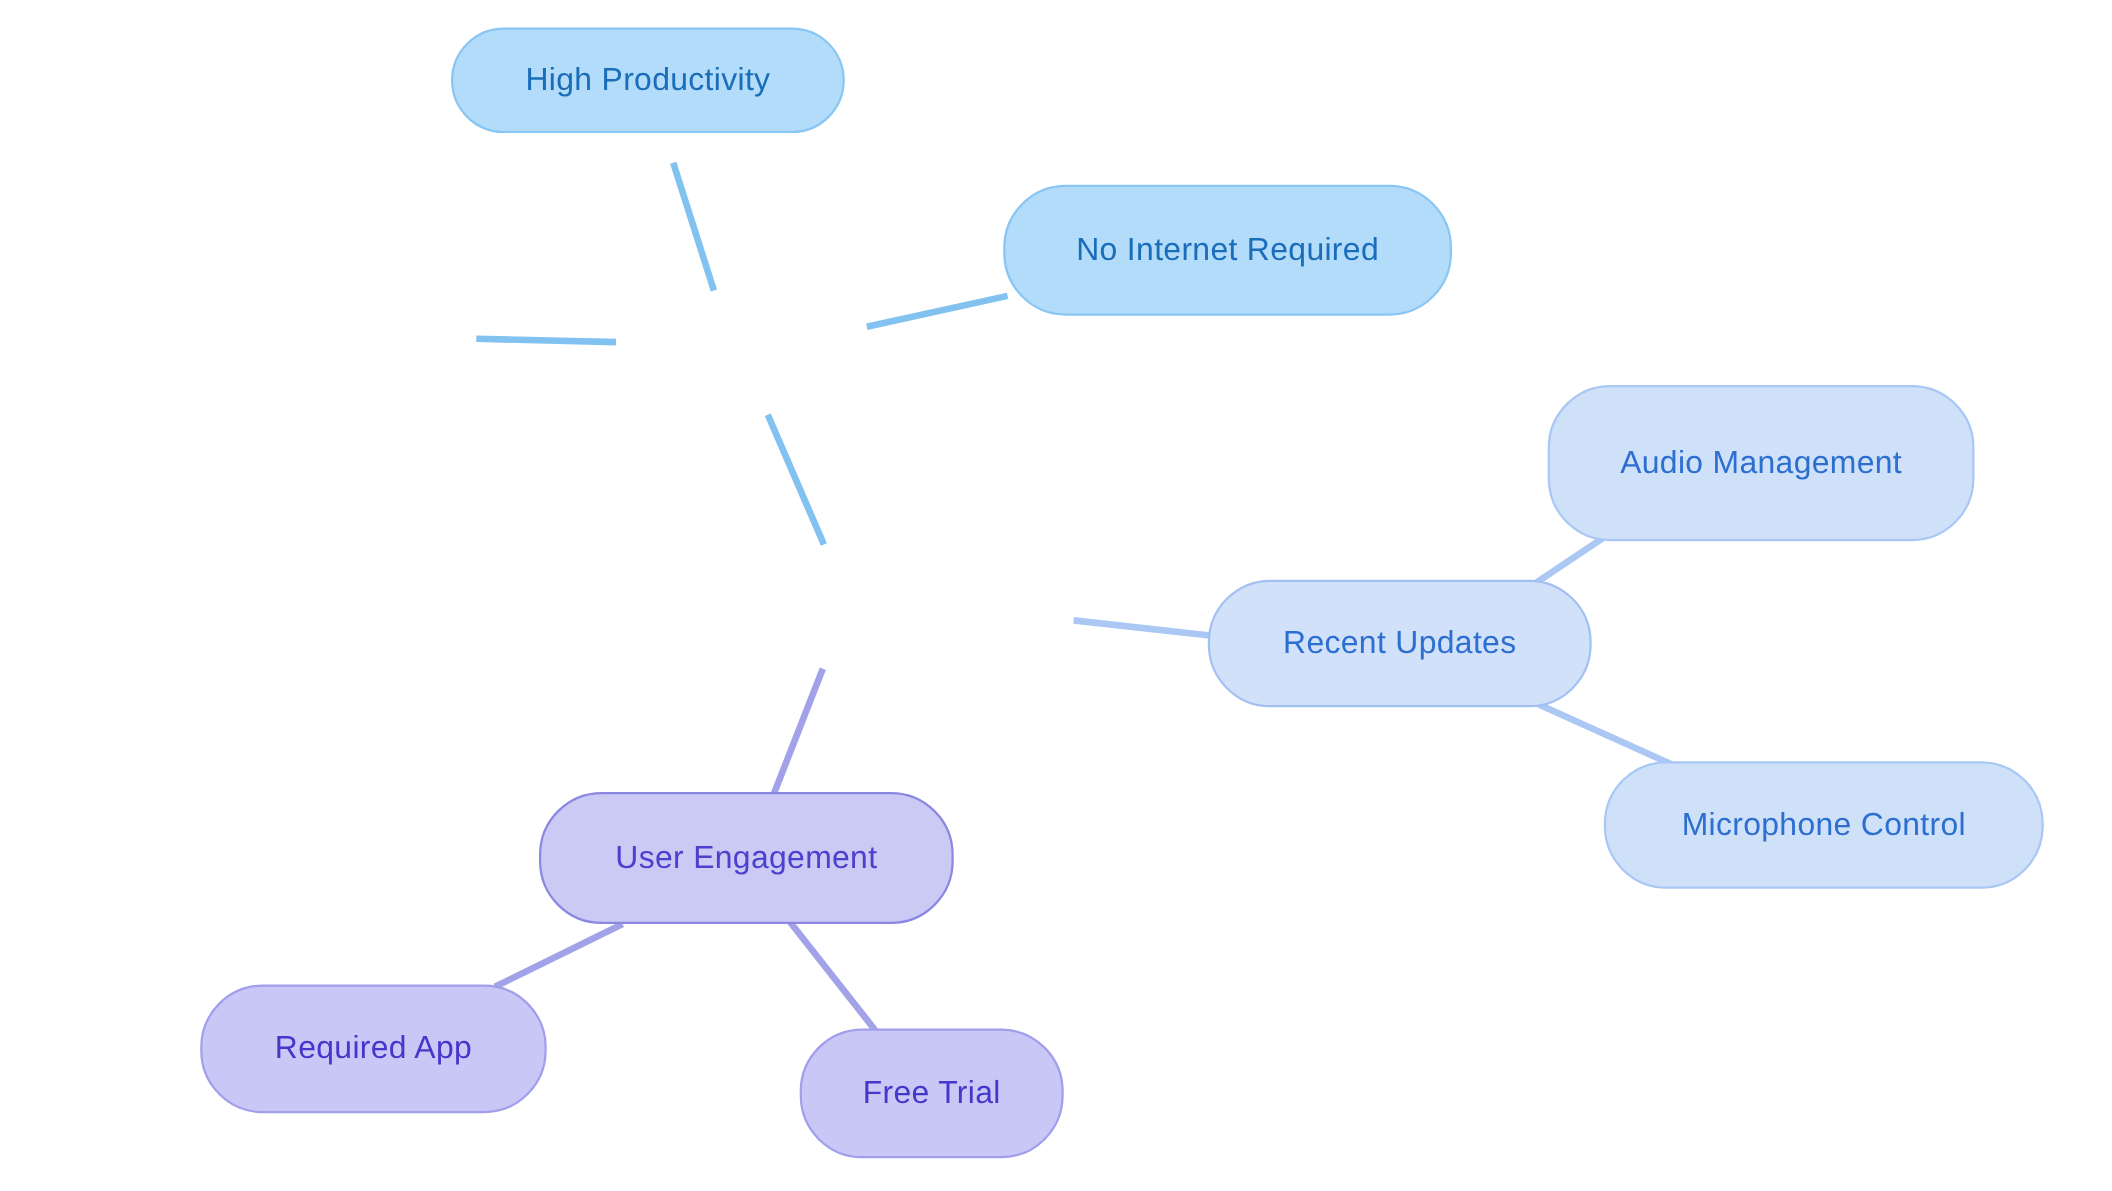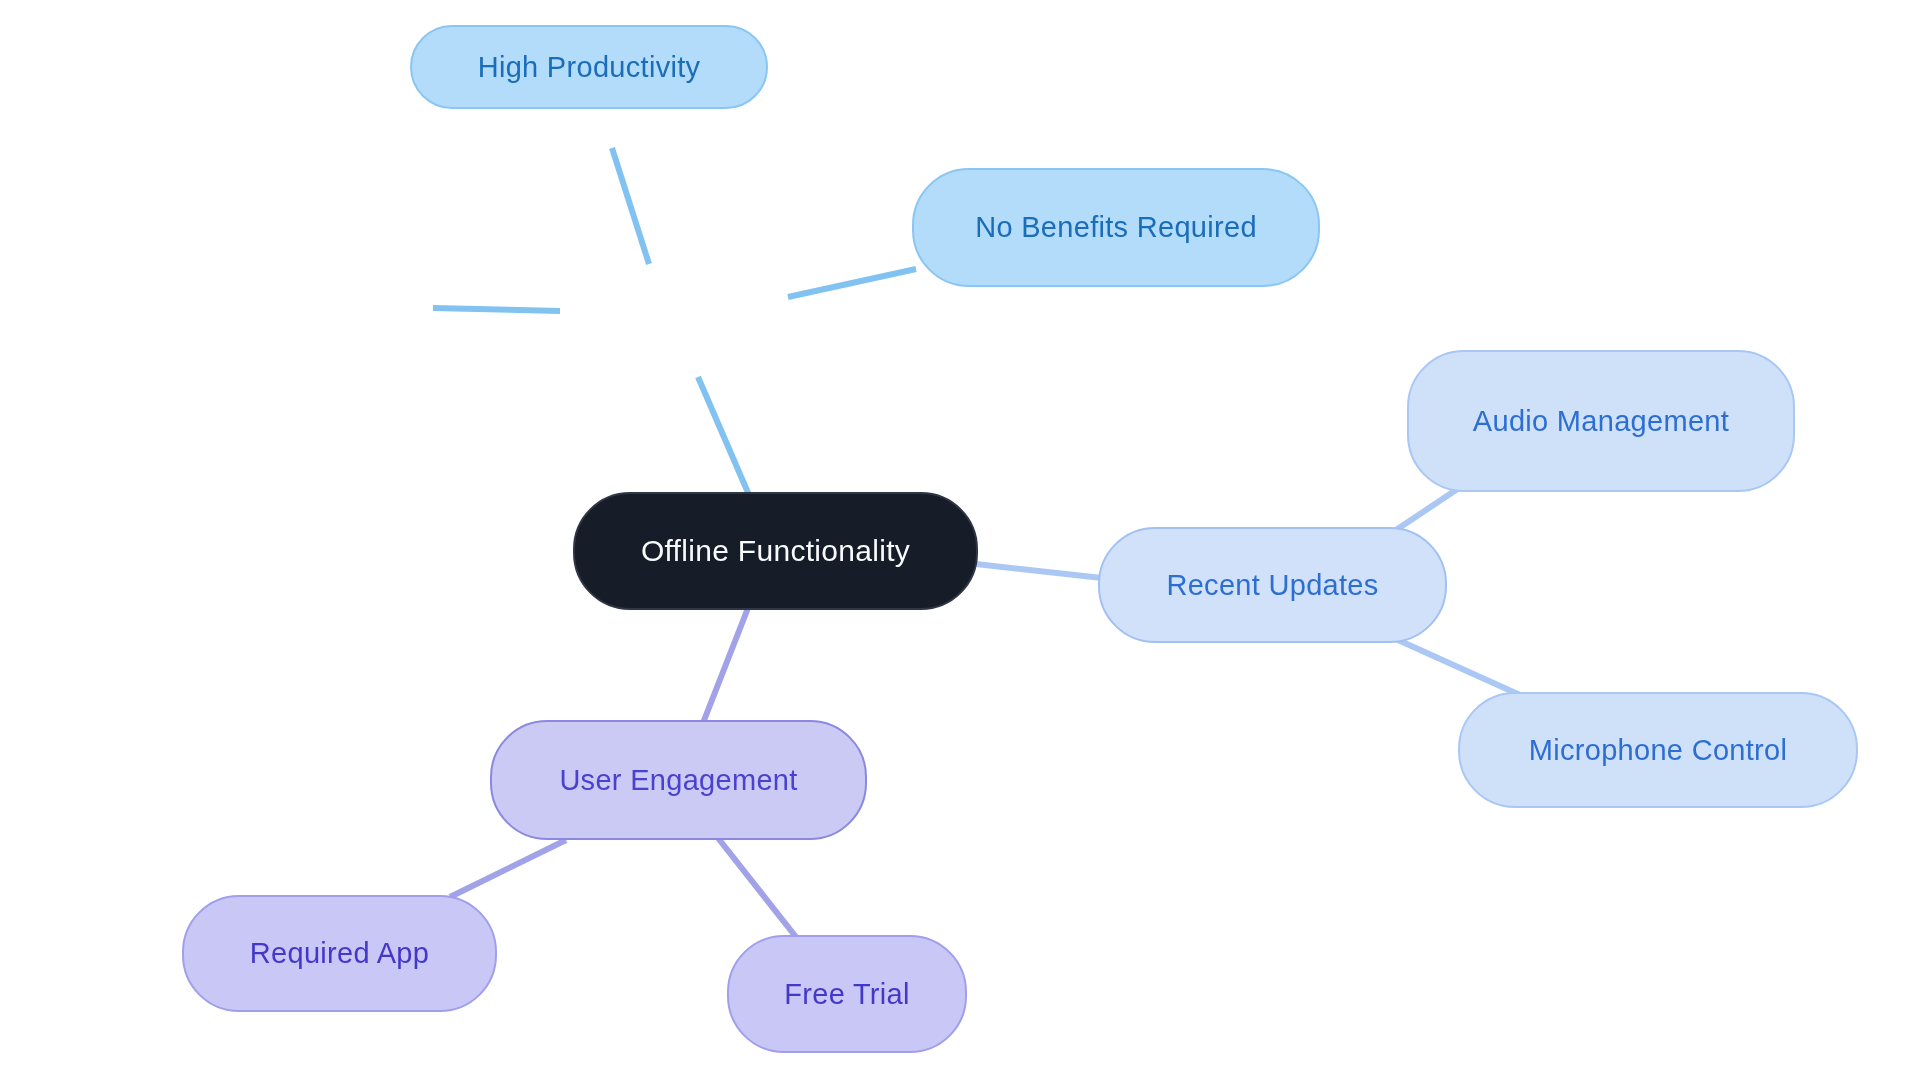--- a/index.html
+++ b/index.html
@@ -52,28 +52,25 @@
       <line x1="433" y1="308" x2="560" y2="311" stroke="#82c2f1" stroke-width="6"></line>
       <line x1="698" y1="377" x2="749" y2="495" stroke="#82c2f1" stroke-width="6"></line>
       <line x1="976" y1="564" x2="1102" y2="578" stroke="#aac8f3" stroke-width="6"></line>
       <line x1="1390" y1="534" x2="1492" y2="466" stroke="#aac8f3" stroke-width="6"></line>
       <line x1="1398" y1="640" x2="1520" y2="695" stroke="#aac8f3" stroke-width="6"></line>
       <line x1="748" y1="608" x2="703" y2="723" stroke="#a2a2e9" stroke-width="6"></line>
       <line x1="566" y1="840" x2="450" y2="897" stroke="#a2a2e9" stroke-width="6"></line>
       <line x1="718" y1="838" x2="796" y2="937" stroke="#a2a2e9" stroke-width="6"></line>
     </svg>
 
-<div class="node" style="left: 573px; top: 492px; width: 405px; height: 118px; background: rgb(22, 28, 40); border-color: rgb(47, 55, 68); color: rgb(248, 250, 252); font-size: 30px;">
-      <span class="node-label">Offline Functionality</span>
-    </div>
-    <div class="node" style="left: 410px; top: 25px; width: 358px; height: 84px; background: rgb(179, 219, 250); border-color: rgb(138, 198, 243); color: rgb(26, 109, 184); font-size: 29px;">
+    <div class="node" style="left: 410px; top: 25px; width: 358px; height: 96px; background: rgb(179, 219, 250); border-color: rgb(138, 198, 243); color: rgb(26, 109, 184); font-size: 29px;">
       <span class="node-label">High Productivity</span>
     </div>
     <div class="node" style="left: 912px; top: 168px; width: 408px; height: 119px; background: rgb(179, 219, 250); border-color: rgb(138, 198, 243); color: rgb(26, 109, 184); font-size: 29px;">
-      <span class="node-label">No Benefits Required</span>
+      <span class="node-label">No Internet Required</span>
     </div>
     <div class="node" style="left: 1098px; top: 527px; width: 349px; height: 116px; background: rgb(208, 225, 249); border-color: rgb(162, 193, 242); color: rgb(45, 111, 209); font-size: 29px;">
       <span class="node-label">Recent Updates</span>
     </div>
     <div class="node" style="left: 1407px; top: 350px; width: 388px; height: 142px; background: rgb(207, 224, 249); border-color: rgb(169, 199, 245); color: rgb(45, 111, 209); font-size: 29px;">
       <span class="node-label">Audio Management</span>
     </div>
     <div class="node" style="left: 1458px; top: 692px; width: 400px; height: 116px; background: rgb(207, 224, 249); border-color: rgb(169, 199, 245); color: rgb(45, 111, 209); font-size: 29px;">
       <span class="node-label">Microphone Control</span>
     </div>

